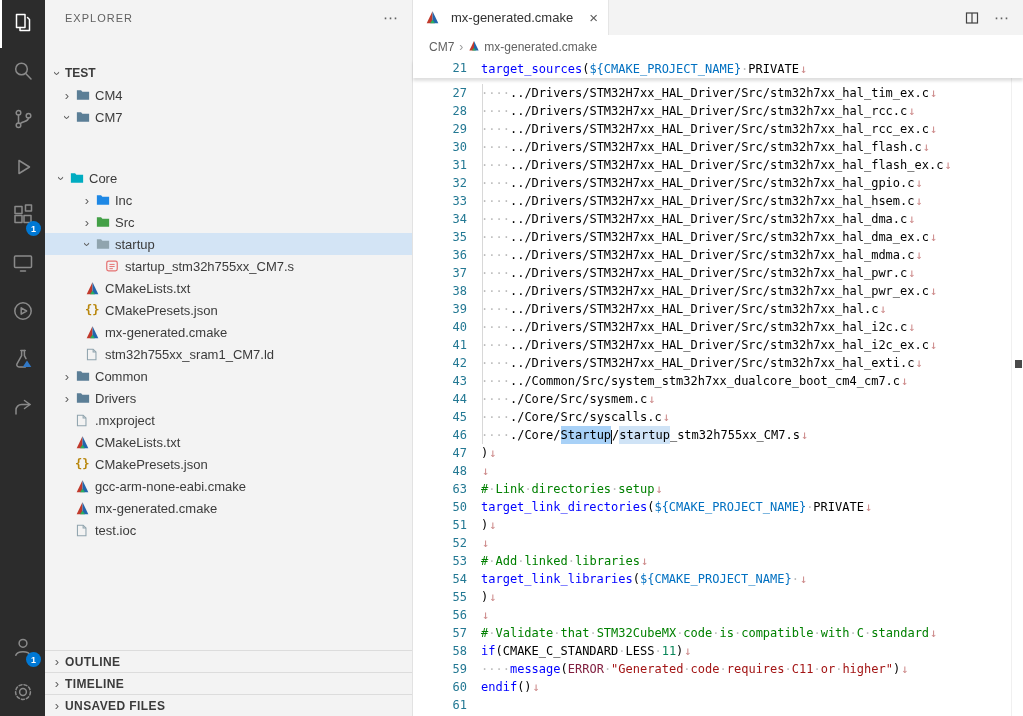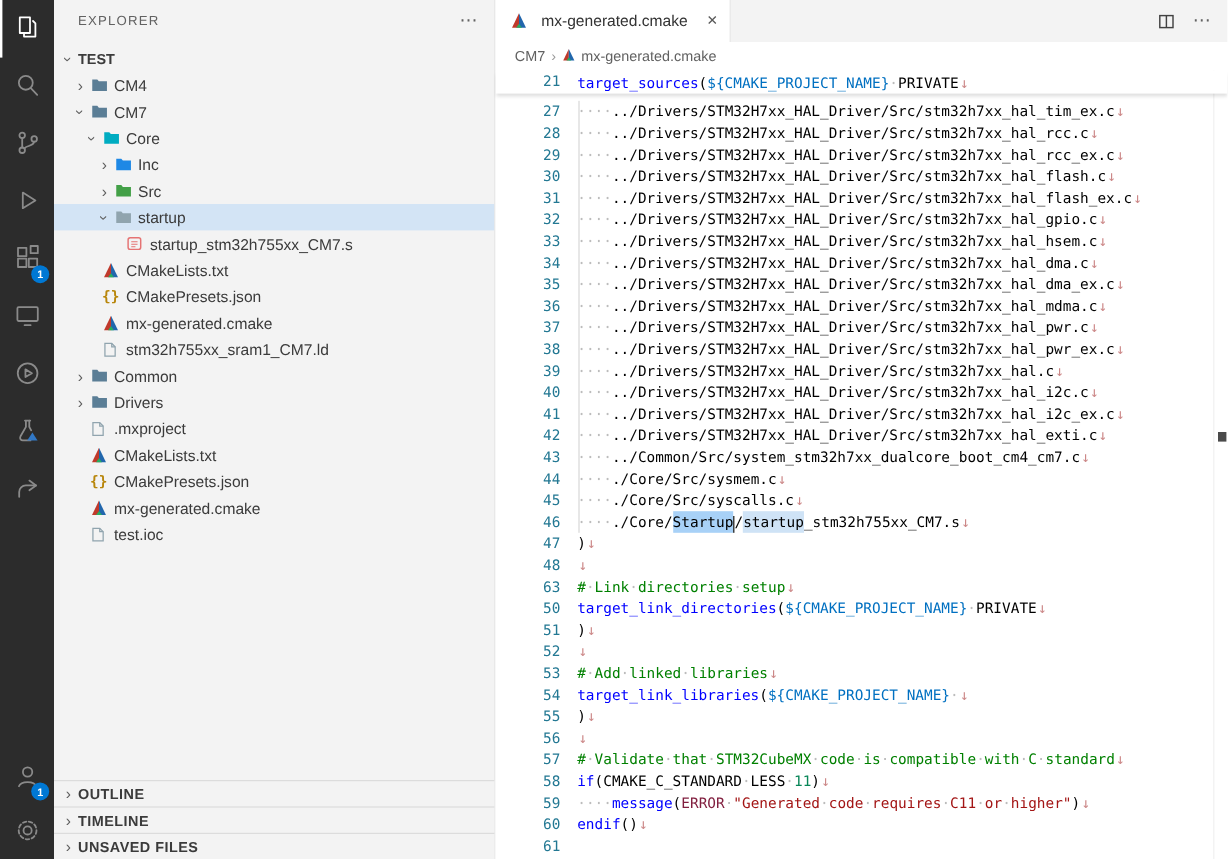--- a/index.html
+++ b/index.html
@@ -148,21 +148,21 @@
         </div>
       </div>
     </div>
 
   <div class="sidebar">
     <div class="sidebar-header">
       <span class="sidebar-title">EXPLORER</span>
       <span class="more-dots">⋯</span>
     </div>
     <div class="tree">
-        <div class="trow" style="padding-left: 4px;">
+        <div class="trow" style="padding-left: 4px; margin-top: 24px;">
           <span class="chev open">›</span>
           <span class="tlabel root">TEST</span>
         </div>
         <div class="trow" style="padding-left: 14px;">
           <span class="chev">›</span>
           <span class="ticon">
             <svg viewBox="0 0 16 16" width="16" height="14">
               <path d="M1 2.5h4.8l1.5 1.8H15v9.2H1z" fill="#5b7e96"></path>
             </svg>
           </span>
@@ -170,21 +170,21 @@
         </div>
         <div class="trow" style="padding-left: 14px;">
           <span class="chev open">›</span>
           <span class="ticon">
             <svg viewBox="0 0 16 16" width="16" height="14">
               <path d="M1 2.5h4.8l1.5 1.8H15v9.2H1z" fill="#5b7e96"></path>
             </svg>
           </span>
           <span class="tlabel">CM7</span>
         </div>
-        <div class="trow" style="padding-left: 24px;">
+        <div class="trow" style="padding-left: 8px; margin-top: 39px;">
           <span class="chev open">›</span>
           <span class="ticon">
             <svg viewBox="0 0 16 16" width="16" height="14">
               <path d="M1 2.5h4.8l1.5 1.8H15v9.2H1z" fill="#00acc1"></path>
             </svg>
           </span>
           <span class="tlabel">Core</span>
         </div>
         <div class="trow" style="padding-left: 34px;">
           <span class="chev">›</span>
@@ -300,20 +300,31 @@
             </svg>
           </span>
           <span class="tlabel">CMakeLists.txt</span>
         </div>
         <div class="trow" style="padding-left: 14px;">
           <span class="chev"></span>
           <span class="ticon">
             <span class="json-glyph">{}</span>
           </span>
           <span class="tlabel">CMakePresets.json</span>
+        </div>
+        <div class="trow" style="padding-left: 14px;">
+          <span class="chev"></span>
+          <span class="ticon">
+            <svg viewBox="0 0 16 16" width="15" height="15">
+              <polygon points="8,1.2 1.8,14 8,14" fill="#c0392b"></polygon>
+              <polygon points="8,1.2 14.2,14 8,14" fill="#2166ac"></polygon>
+              <polygon points="5.4,14 10.6,14 8,10.4" fill="#27ae60"></polygon>
+            </svg>
+          </span>
+          <span class="tlabel">gcc-arm-none-eabi.cmake</span>
         </div>
         <div class="trow" style="padding-left: 14px;">
           <span class="chev"></span>
           <span class="ticon">
             <svg viewBox="0 0 16 16" width="15" height="15">
               <polygon points="8,1.2 1.8,14 8,14" fill="#c0392b"></polygon>
               <polygon points="8,1.2 14.2,14 8,14" fill="#2166ac"></polygon>
               <polygon points="5.4,14 10.6,14 8,10.4" fill="#27ae60"></polygon>
             </svg>
           </span>

